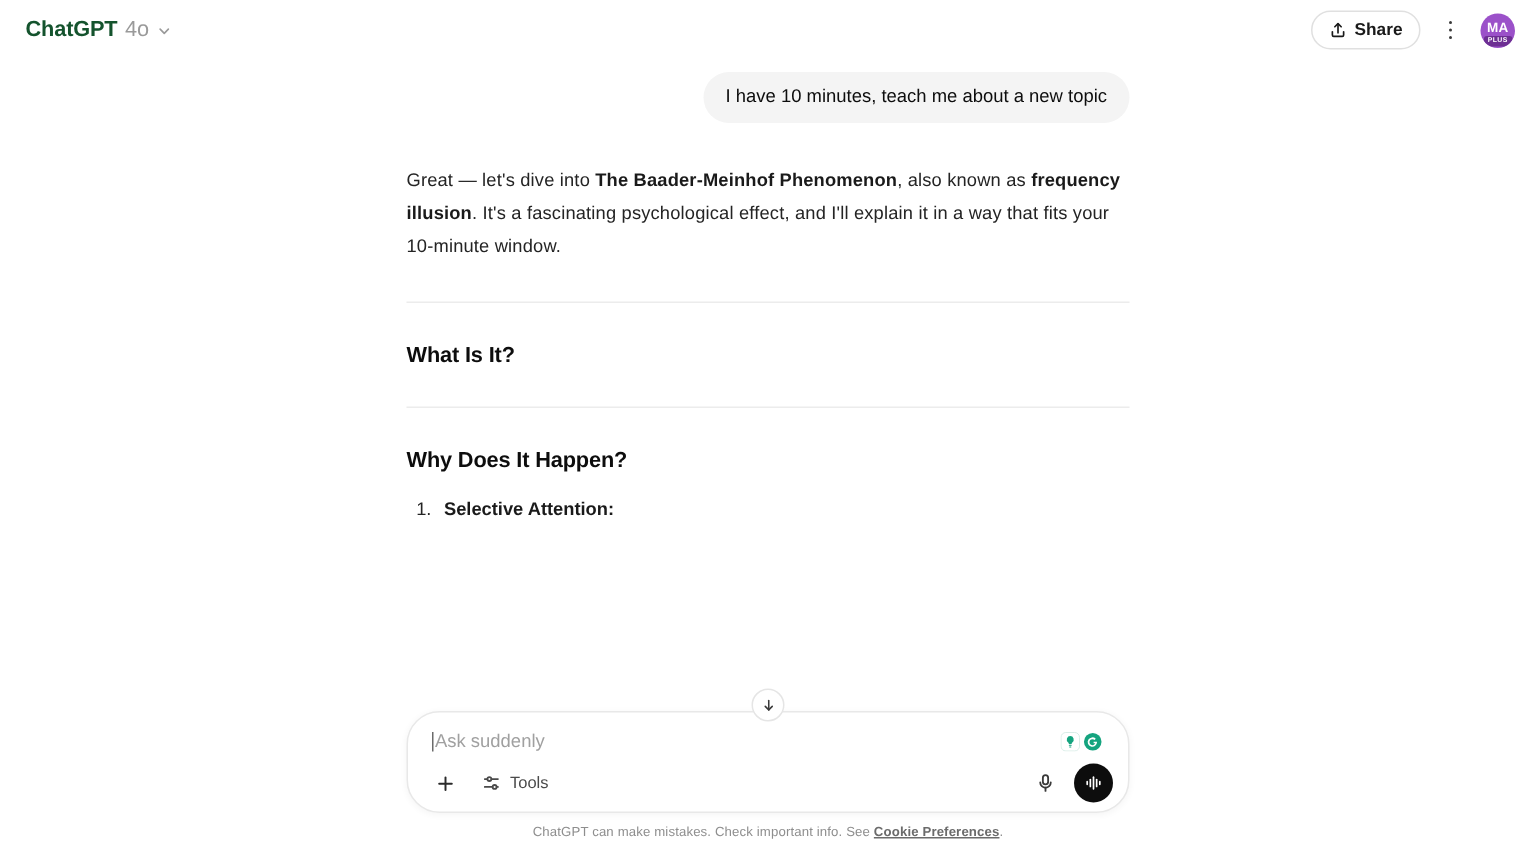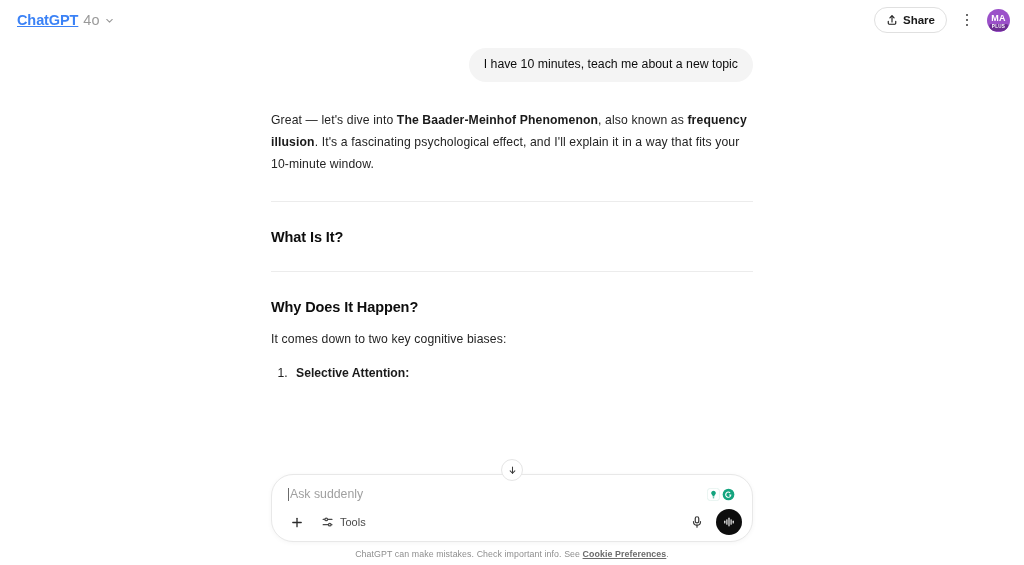--- a/index.html
+++ b/index.html
@@ -17,21 +17,21 @@
   .header {
     position: absolute; top: 0; left: 0; right: 0; height: 40px;
     display: flex; align-items: center; justify-content: space-between;
     padding: 0 14px 0 10px;
     background: #ffffff;
   }
   .model-switcher {
     display: flex; align-items: baseline; gap: 5px;
     padding: 4px 7px; border-radius: 8px; cursor: pointer;
   }
-  .brand-name { font-size: 14.5px; font-weight: 600; color: #3b82f6; letter-spacing: -0.1px; text-decoration: underline; }
+  .brand-name { font-size: 14.5px; font-weight: 600; color: #14532d; letter-spacing: -0.1px; }
   .model-tag { font-size: 14.5px; font-weight: 400; color: #9a9a9a; }
   .chev { width: 11px; height: 11px; flex: none; align-self: center; color: #9a9a9a; }
 
   .header-right { display: flex; align-items: center; gap: 8px; }
   .share-btn {
     display: flex; align-items: center; gap: 5px;
     height: 26px; padding: 0 11px;
     border: 1px solid #e0e0e0; border-radius: 999px;
     background: #fff; cursor: pointer;
     font-size: 11.5px; font-weight: 600; color: #1a1a1a;
@@ -217,21 +217,20 @@
 
         <p class="para"><span>Great — let's dive into </span><b>The Baader-Meinhof Phenomenon</b><span>, also known as </span><b>frequency illusion</b><span>. It's a fascinating psychological effect, and I'll explain it in a way that fits your 10-minute window.</span></p>
 
         <hr class="divider">
 
         <h2 class="section-heading">What Is It?</h2>
 
         <hr class="divider">
 
         <h2 class="section-heading">Why Does It Happen?</h2>
-        <p class="para">It comes down to two key cognitive biases:</p>
 
         <ol class="bias-list">
           <li>
             <span class="li-title">Selective Attention:</span>
             <span class="li-body"></span>
           </li>
 
         </ol>
 
       </div>

